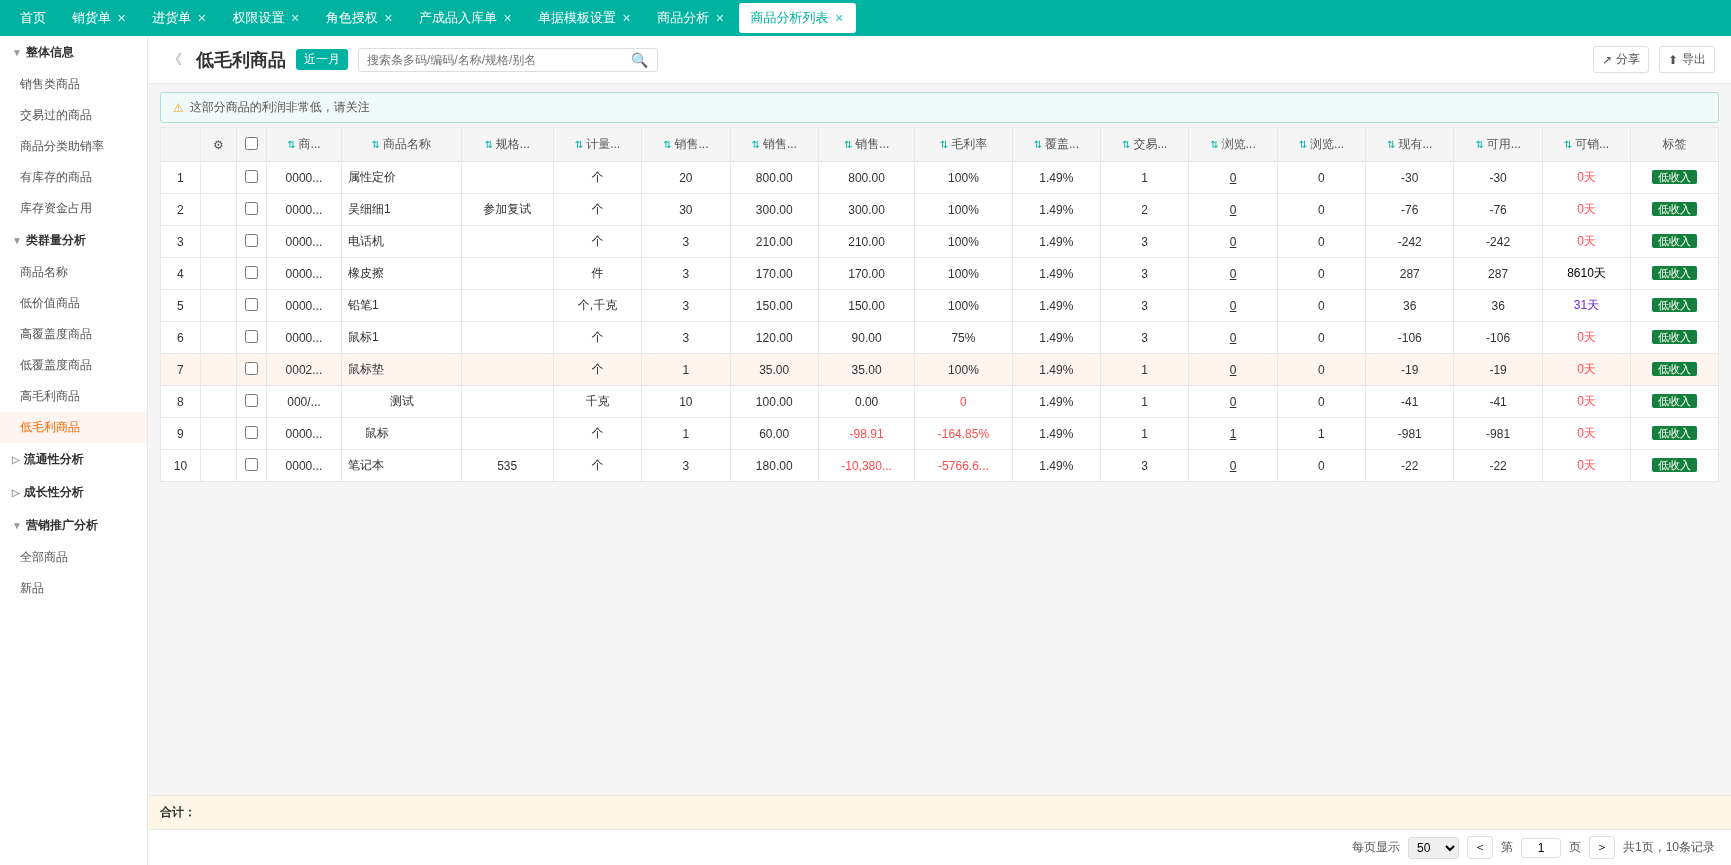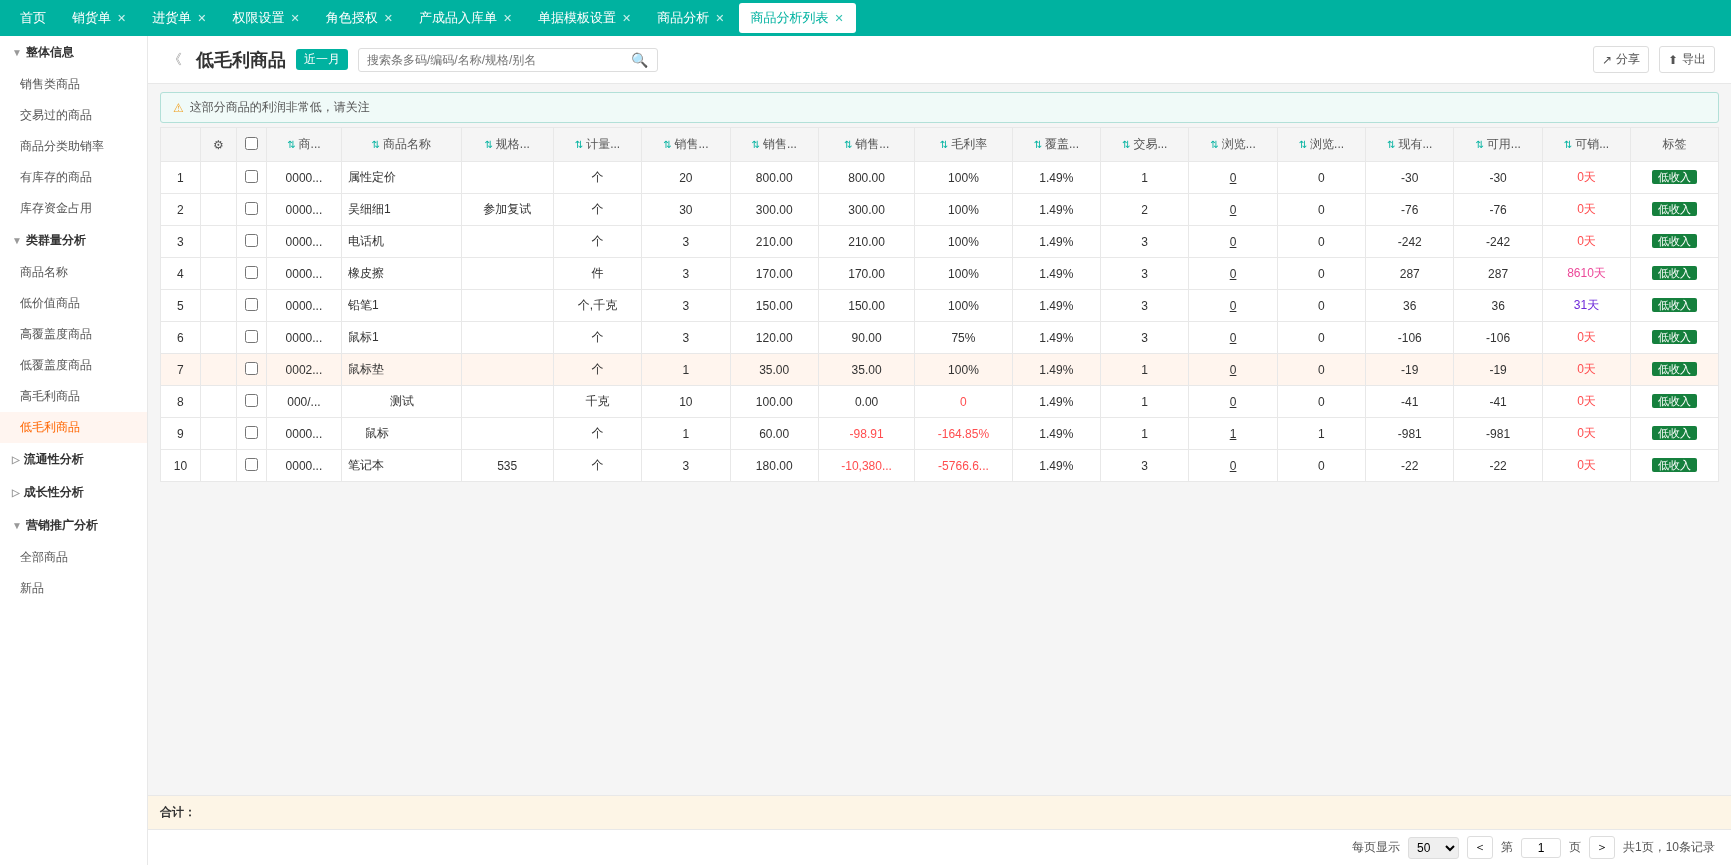--- a/index.html
+++ b/index.html
@@ -560,21 +560,21 @@
     <td>3</td>
     <td>170.00</td>
     <td style="color:#333">170.00</td>
     <td style="color:#333">100%</td>
     <td>1.49%</td>
     <td>3</td>
     <td style="text-decoration:underline;cursor:pointer;color:#333;">0</td>
     <td>0</td>
     <td>287</td>
     <td>287</td>
-    <td style="color:#ec4899">8610天</td>
+    <td style="color:#000000">8610天</td>
     <td><span class="tag-label">低收入</span></td>
   </tr>
             <tr>
               <td>5</td>
     <td></td>
     <td class="checkbox-cell">
       <input type="checkbox" style="">
     </td>
     <td>0000...</td>
     <td style="text-align:left;">铅笔1</td>

